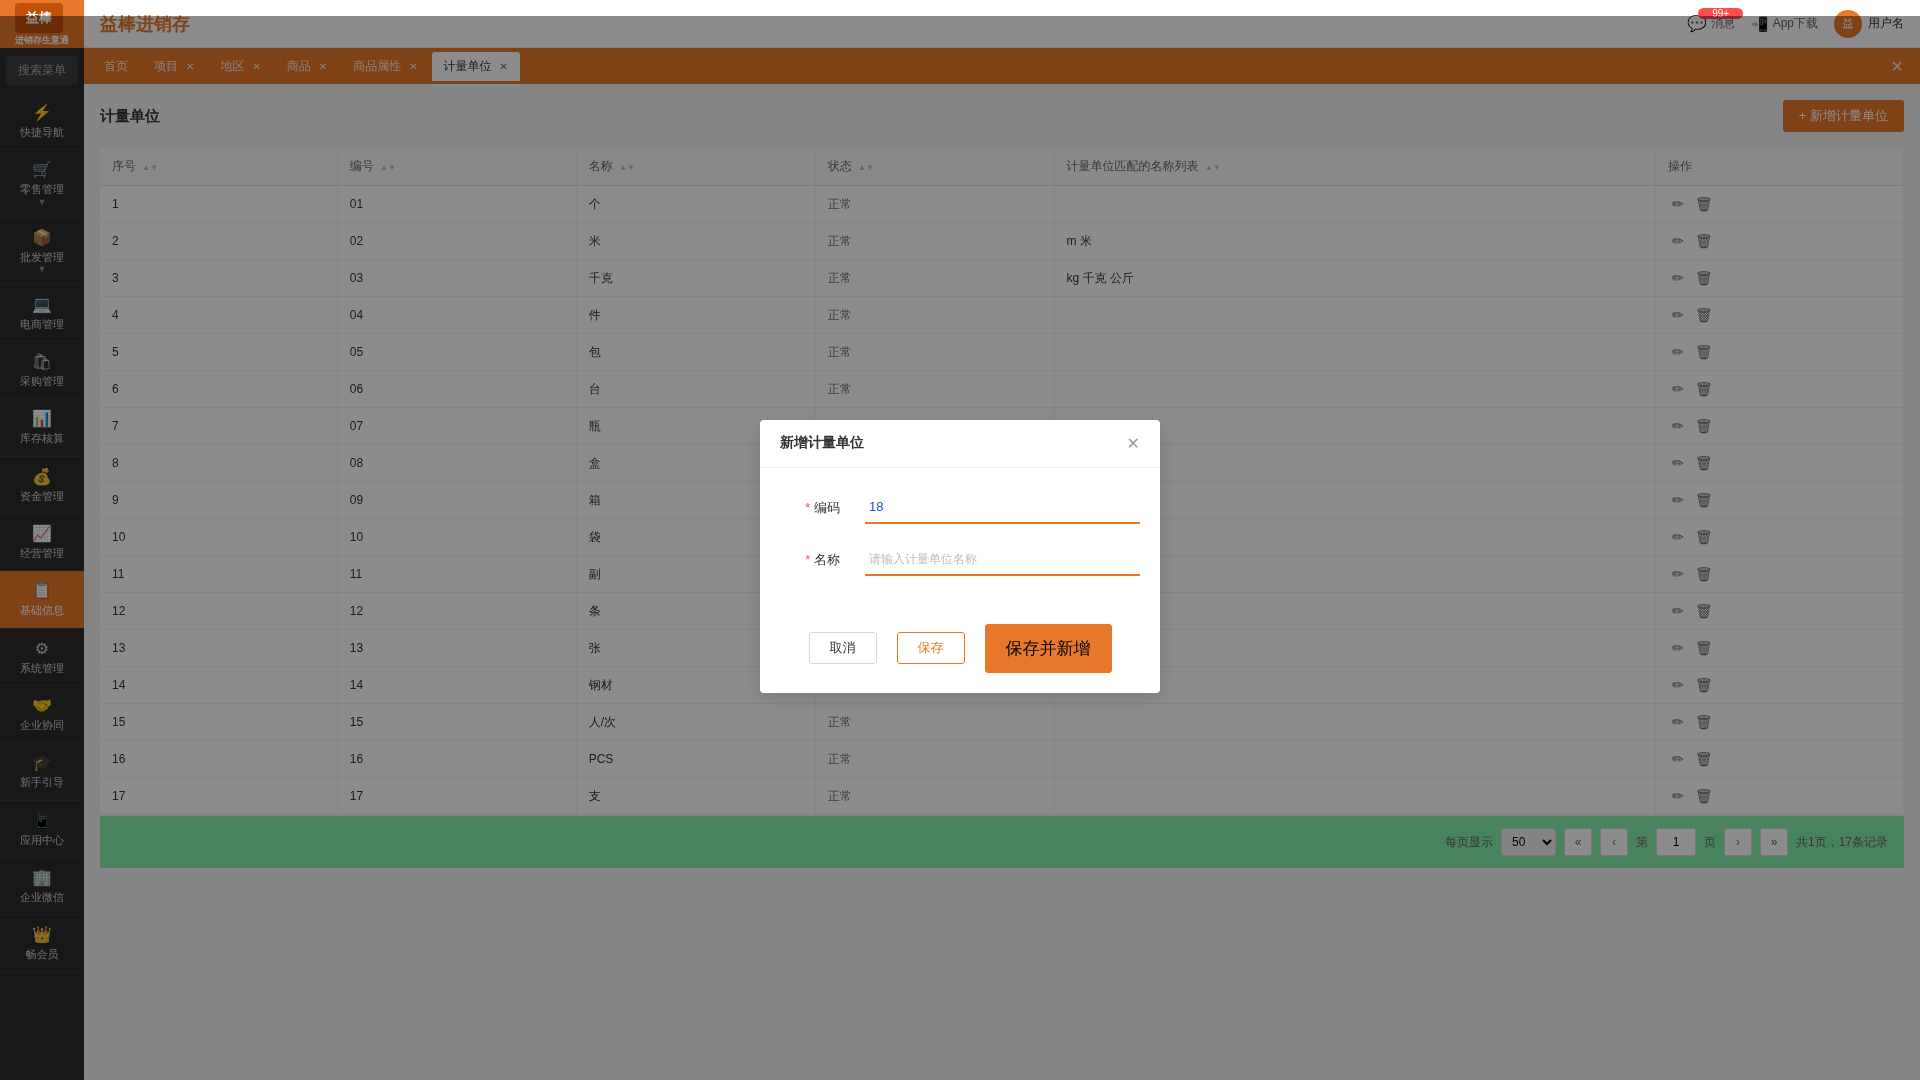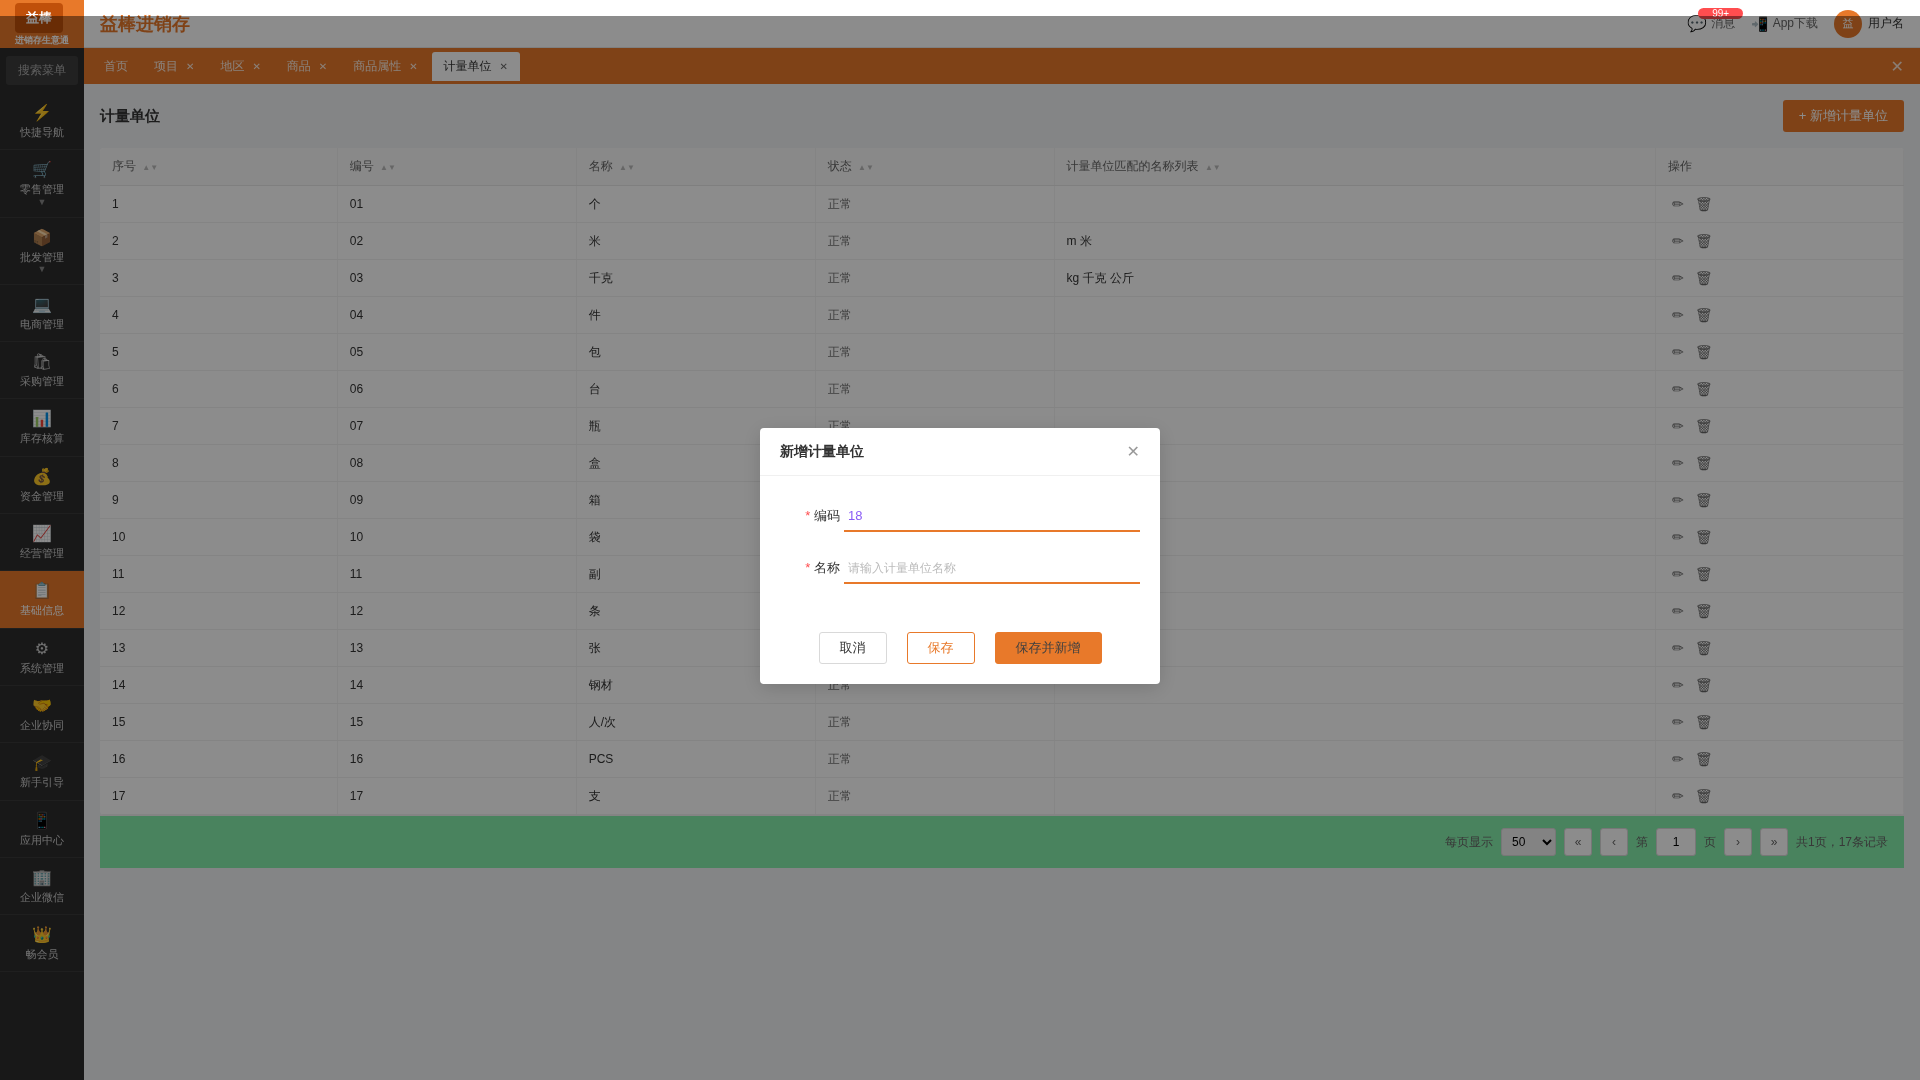--- a/index.html
+++ b/index.html
@@ -57,28 +57,28 @@
     .page-size-select { height: 28px; border: 1px solid #d9d9d9; border-radius: 3px; padding: 0 6px; font-size: 12px; }
 
     
     .modal-overlay { position: fixed; top: 16px; left: 0; width: 100%; height: 100%; background: rgba(0,0,0,0.45); z-index: 1000; display: flex; align-items: center; justify-content: center; }
     .modal { background: #fff; border-radius: 4px; width: 400px; box-shadow: 0 4px 20px rgba(0,0,0,0.15); }
     .modal-header { display: flex; align-items: center; justify-content: space-between; padding: 14px 20px; border-bottom: 1px solid #f0f0f0; }
     .modal-title { font-size: 14px; font-weight: bold; color: #333; }
     .modal-close { background: none; border: none; cursor: pointer; color: #999; font-size: 16px; }
     .modal-body { padding: 24px 20px 16px; }
     .form-item { display: flex; align-items: center; margin-bottom: 20px; }
-    .form-label { width: 60px; text-align: right; margin-right: 4px; font-size: 13px; color: #333; flex-shrink: 0; }
+    .form-label { width: 60px; text-align: right; margin-right: 25px; font-size: 13px; color: #333; flex-shrink: 0; }
     .form-label.required::before { content: '* '; color: #ff4d4f; }
-    .form-input { flex: 1; height: 32px; border: none; border-bottom: 2px solid #e8792a; outline: none; font-size: 13px; padding: 0 4px; color: #8b5cf6; background: transparent; }
+    .form-input { flex: 1; height: 32px; border: none; border-bottom: 2px solid #e8792a; outline: none; font-size: 13px; padding: 0 4px; color: #1d4ed8; background: transparent; }
     .form-input::placeholder { color: #bbb; font-size: 12px; }
     .modal-footer { display: flex; align-items: center; justify-content: center; gap: 20px; padding: 12px 20px 20px; }
     .btn-cancel { background: #fff; border: 1px solid #d9d9d9; color: #333; padding: 6px 20px; border-radius: 3px; cursor: pointer; font-size: 13px; }
     .btn-save { background: #fff; border: 1px solid #e8792a; color: #e8792a; padding: 6px 20px; border-radius: 3px; cursor: pointer; font-size: 13px; }
-    .btn-save-new { background: #e8792a; border: 1px solid #e8792a; color: #404040; padding: 6px 20px; border-radius: 3px; cursor: pointer; font-size: 13px; }
+    .btn-save-new { background: #e8792a; border: 1px solid #e8792a; color: #000000; padding: 12px 20px; border-radius: 3px; cursor: pointer; font-size: 17px; }
 
     
     .tabbar-close { margin-left: auto; color: rgba(255,255,255,0.8); background: none; border: none; font-size: 16px; cursor: pointer; padding: 4px 8px; }
   </style>
 </head>
 <body>
 
 <div class="sidebar">
   <div class="sidebar-logo">
     <div>

